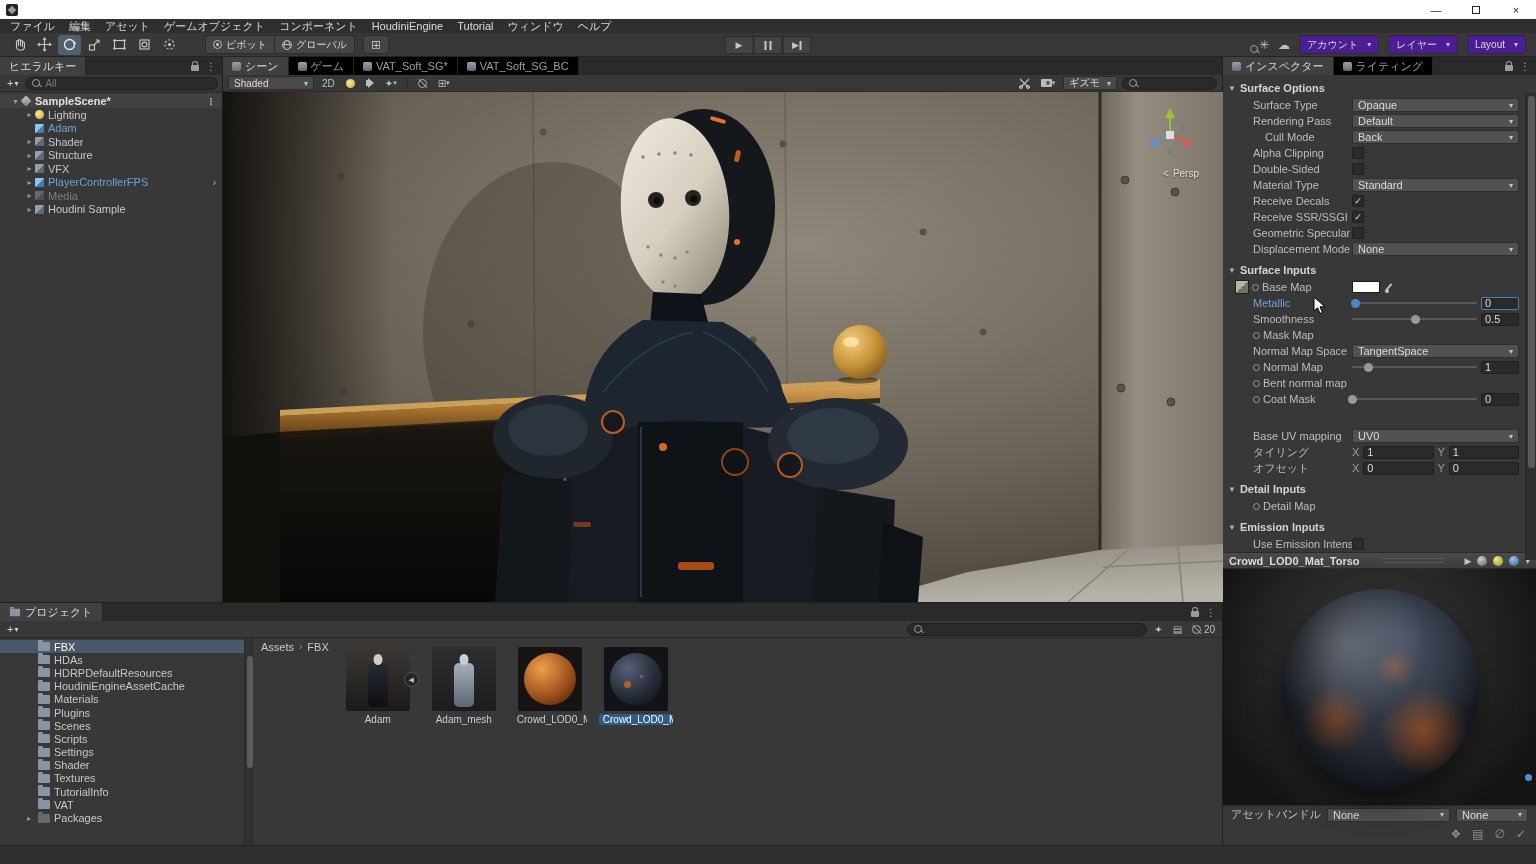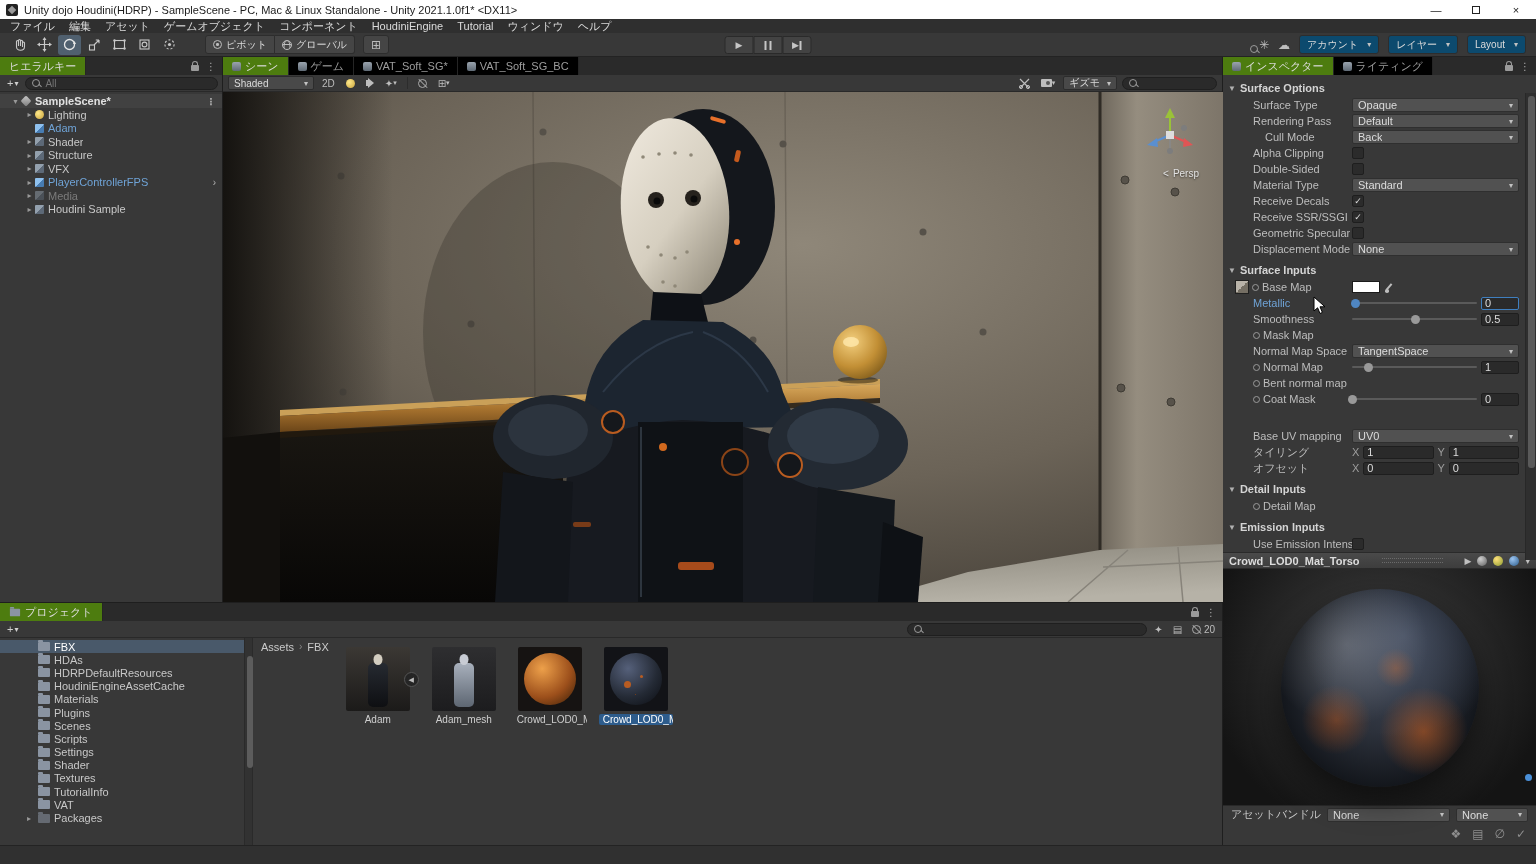--- a/index.html
+++ b/index.html
@@ -27,21 +27,21 @@
   .tb-btn.first{border-radius:3px 0 0 3px}
   .tb-btn.last{border-radius:0 3px 3px 0;border-left:none}
   .snap-btn{margin-left:8px;width:26px}
   .play-group{position:absolute;left:50%;top:3px;transform:translateX(-50%);display:flex}
   .play-btn{width:29px;height:18px;background:#434343;border:1px solid #2a2a2a;display:flex;align-items:center;justify-content:center;color:#c6c6c6;font-size:9px}
   .play-btn:first-child{border-radius:3px 0 0 3px}
   .play-btn:last-child{border-radius:0 3px 3px 0}
   .icon-pause{width:7px;height:9px;border-left:2.5px solid #c6c6c6;border-right:2.5px solid #c6c6c6}
   .step-bar{width:2px;height:9px;background:#c6c6c6;margin-left:1px}
   .tb-right{margin-left:auto;display:flex;align-items:center;gap:9px;margin-right:10px}
-  .tb-dd{height:19px;background:#0c4a6e;border:1px solid #2d2d2d;border-radius:3px;display:flex;align-items:center;gap:5px;padding:0 7px;color:#dadada;font-size:10px;white-space:nowrap}
+  .tb-dd{height:19px;background:#4c1d95;border:1px solid #2d2d2d;border-radius:3px;display:flex;align-items:center;gap:5px;padding:0 7px;color:#dadada;font-size:10px;white-space:nowrap}
   .tb-ico{color:#bdbdbd;font-size:12px;line-height:1}
   
   .icon-mag{width:9px;height:9px;position:relative;flex:0 0 auto}
   .icon-mag::before{content:"";position:absolute;left:0;top:0;width:6px;height:6px;border:1.3px solid #9a9a9a;border-radius:50%}
   .icon-mag::after{content:"";position:absolute;left:6px;top:6.5px;width:4px;height:1.4px;background:#9a9a9a;transform:rotate(45deg)}
   .icon-lock{width:8px;height:6px;background:#9a9a9a;border-radius:1px;position:relative;margin-top:3px;flex:0 0 auto}
   .icon-lock::before{content:"";position:absolute;left:1px;top:-4px;width:4px;height:4px;border:1.2px solid #9a9a9a;border-bottom:none;border-radius:3px 3px 0 0}
   .icon-folder{width:12px;height:9px;background:#8a94a2;border-radius:1px;position:relative;flex:0 0 auto}
   .icon-folder::before{content:"";position:absolute;left:0;top:-2px;width:5px;height:2px;background:#8a94a2;border-radius:1px 1px 0 0}
   .icon-folder.dim{opacity:.55}
@@ -64,21 +64,21 @@
   .dots{color:#a8a8a8;font-size:10px}
   
   .panel{position:absolute;background:#383838}
   #hierarchy{left:0;top:57px;width:223px;height:545px;border-right:1px solid #1e1e1e}
   #scene{left:223px;top:57px;width:1000px;height:545px;border-right:1px solid #1e1e1e}
   #inspector{left:1223px;top:57px;width:313px;height:788px;display:flex;flex-direction:column}
   #project{left:0;top:602px;width:1223px;height:243px;border-top:1px solid #1e1e1e;border-right:1px solid #1e1e1e;display:flex;flex-direction:column}
   #globalstatus{left:0;top:845px;width:1536px;height:19px;background:#303030;border-top:1px solid #232323}
   .tabbar{height:18px;background:#2a2a2a;display:flex;align-items:stretch;flex:0 0 auto}
   .tab{display:flex;align-items:center;gap:4px;padding:0 9px;background:#000000;color:#9d9d9d;border-right:1px solid #252525;font-size:11px;white-space:nowrap}
-  .tab.active{background:#4d7c0f;color:#dcdcdc}
+  .tab.active{background:#404040;color:#dcdcdc}
   .ticon{width:9px;height:9px;border-radius:2px;background:linear-gradient(#9aa4ae,#5f6a75);flex:0 0 auto}
   .tabbar-end{margin-left:auto;display:flex;align-items:center;gap:7px;padding-right:6px}
   .mini-toolbar{height:17px;background:#383838;border-bottom:1px solid #292929;display:flex;align-items:center;gap:4px;padding:0 4px;flex:0 0 auto}
   .plus-btn{display:flex;align-items:center;gap:1px;color:#cfcfcf;padding:0 3px;font-size:11px}
   .searchbox{height:13px;background:#2a2a2a;border:1px solid #1f1f1f;border-radius:7px;display:flex;align-items:center;gap:4px;padding:0 6px}
   .searchbox input{flex:1;min-width:0;background:transparent;border:none;outline:none;color:#cccccc;font-size:10px;font-family:inherit}
   .grow{flex:1}
   
   .tree{padding-top:2px}
   .h-row{height:13.5px;display:flex;align-items:center;padding-left:24px;position:relative}
@@ -188,21 +188,20 @@
   .zoom-slider .ztrack{position:absolute;left:0;right:0;top:5px;height:2px;background:#6a6a6a}
   .zoom-slider .zthumb{position:absolute;left:17px;top:2px;width:8px;height:8px;border-radius:50%;background:#a0a0a0}
   
   .cursor{position:absolute;left:1313px;top:296px;z-index:99;pointer-events:none}
 </style>
 </head>
 <body>
 
 <div class="titlebar">
   <span class="unity-logo"></span>
-  <span class="title-text">Unity dojo Houdini(HDRP) - SampleScene - PC, Mac &amp; Linux Standalone - Unity 2021.1.0f1* &lt;DX11&gt;</span>
   <div class="win-btns">
     <span class="win-btn">—</span>
     <span class="win-btn">
         <span class="max-box"></span>
       </span>
     <span class="win-btn">×</span>
   </div>
 </div>
 
 <div class="menubar">

